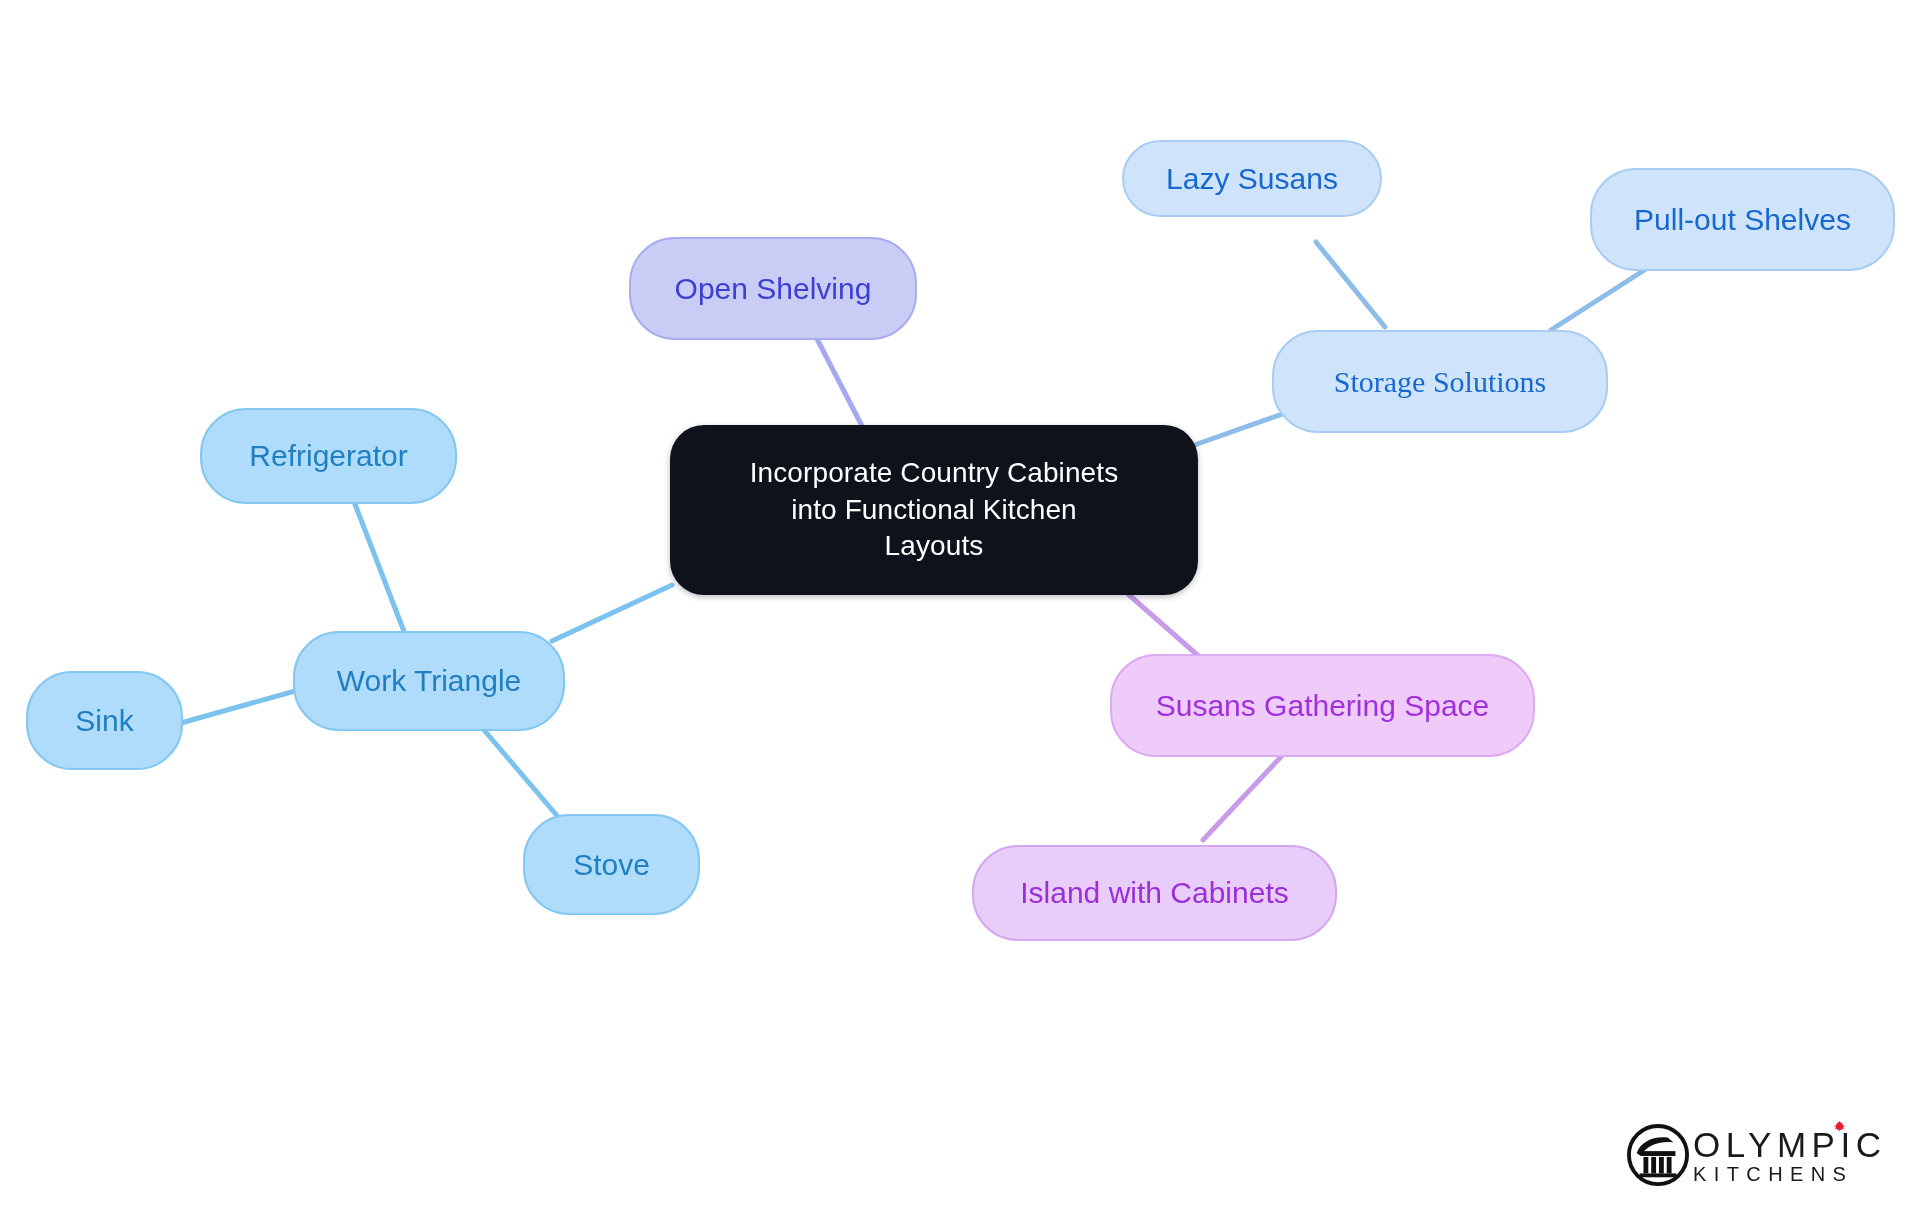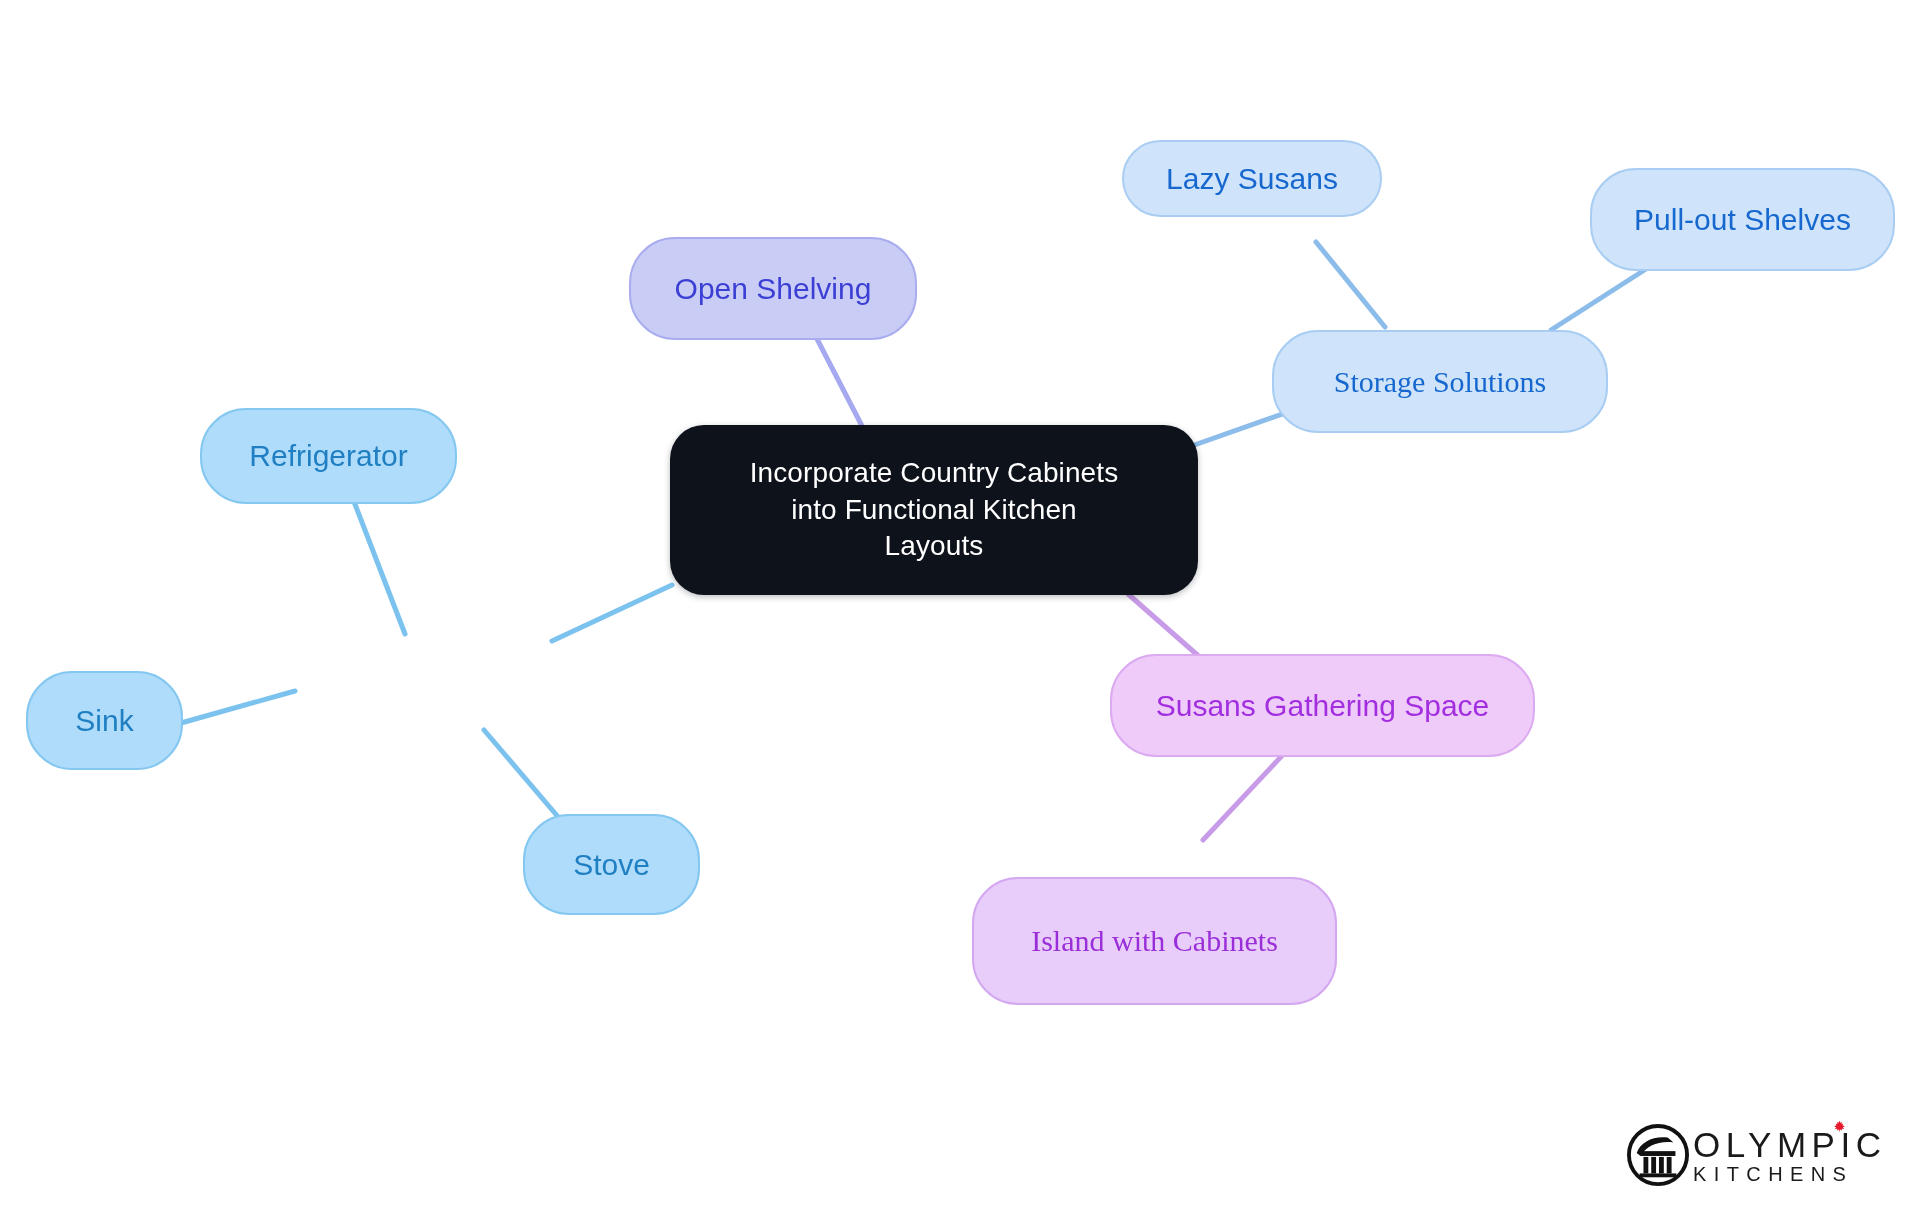--- a/index.html
+++ b/index.html
@@ -198,38 +198,41 @@
   </div>
 
   <div class="node blue-leaf" style="left:1122px; top:140px; width:260px; height:77px;">
     <span>Lazy Susans</span>
   </div>
 
   <div class="node blue-leaf" style="left:1590px; top:168px; width:305px; height:103px;">
     <span>Pull-out Shelves</span>
   </div>
 
+  <div class="node sky-mid" style="left:293px; top:631px; width:272px; height:100px;">
+    <span>Work Triangle</span>
+  </div>
 
   <div class="node sky-leaf" style="left:200px; top:408px; width:257px; height:96px;">
     <span>Refrigerator</span>
   </div>
 
   <div class="node sky-leaf" style="left:26px; top:671px; width:157px; height:99px;">
     <span>Sink</span>
   </div>
 
   <div class="node sky-leaf" style="left:523px; top:814px; width:177px; height:101px;">
     <span>Stove</span>
   </div>
 
   <div class="node orchid-mid" style="left:1110px; top:654px; width:425px; height:103px;">
     <span>Susans Gathering Space</span>
   </div>
 
-  <div class="node orchid-leaf" style="left:972px; top:877px; width:365px; height:128px;font-family:Liberation Serif, serif;">
+  <div class="node orchid-leaf" style="left:972px; top:845px; width:365px; height:96px;">
     <span>Island with Cabinets</span>
   </div>
 
   <div id="brand-logo">
     <svg class="mark" viewBox="0 0 64 64">
       <circle cx="32" cy="32" r="30" fill="none" stroke="#111111" stroke-width="4"></circle>
       <path d="M 10 30 C 14 18 28 12 42 14 L 48 19 C 34 17 20 22 14 33 Z" fill="#111111"></path>
       <rect x="14" y="28" width="36" height="5" fill="#111111"></rect>
       <rect x="17" y="34" width="5" height="17" fill="#111111"></rect>
       <rect x="25" y="34" width="5" height="17" fill="#111111"></rect>

